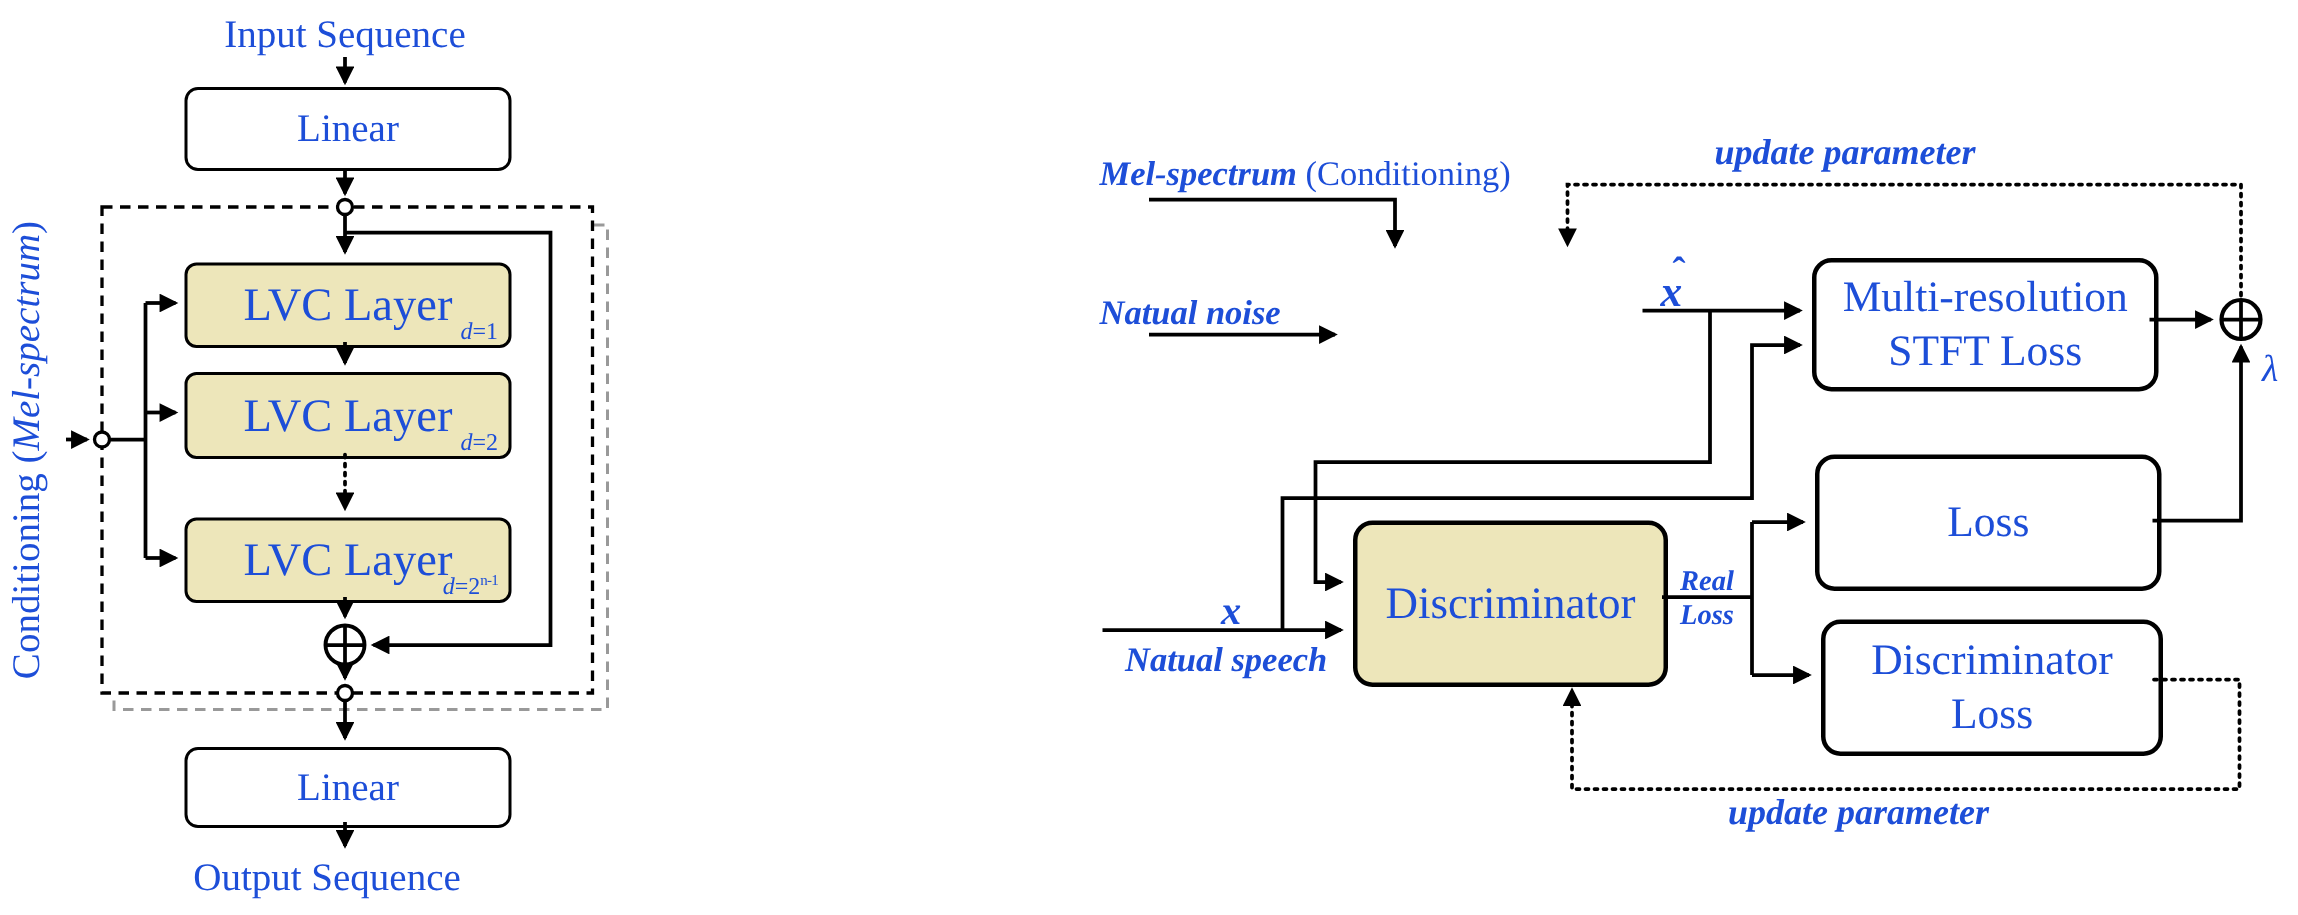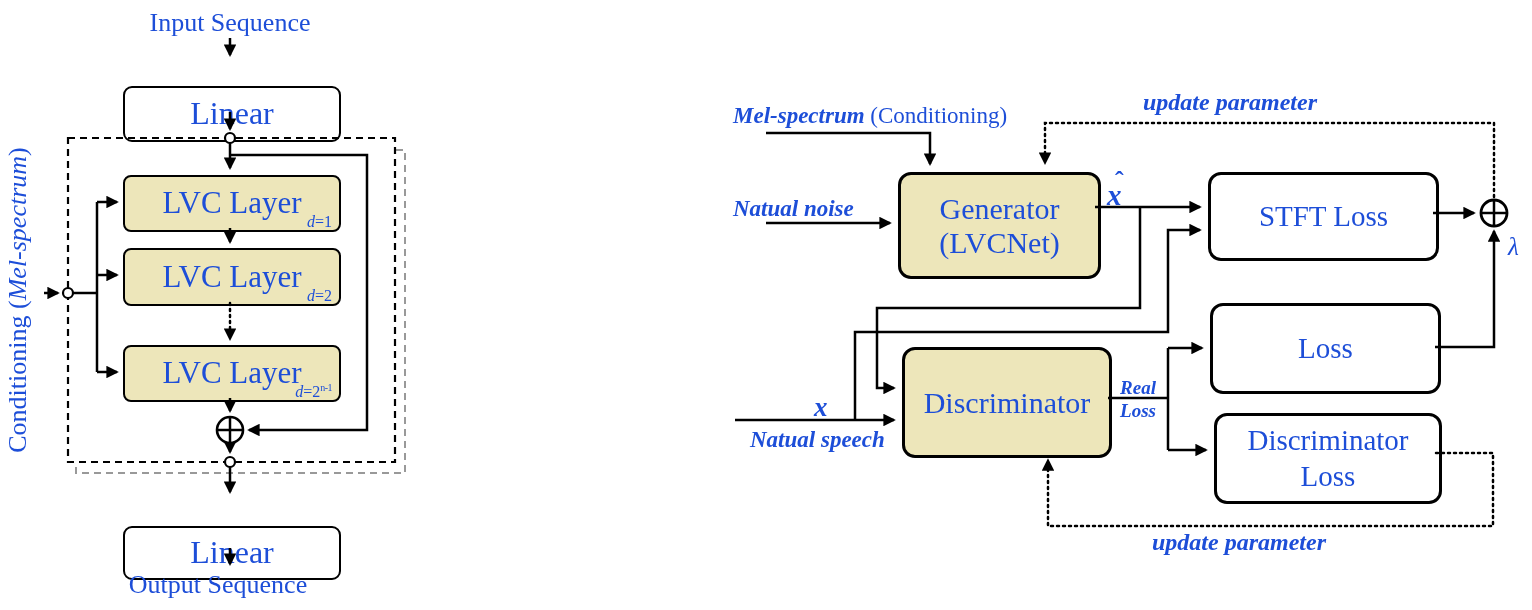--- a/index.html
+++ b/index.html
@@ -8,21 +8,21 @@
     font-family:"Liberation Serif","DejaVu Serif",serif;color:#1d4ed8;overflow:hidden;
   }
   #wires{position:absolute;left:0;top:0;z-index:3;pointer-events:none;}
   .box{
     position:absolute;z-index:2;background:#fff;border:2.5px solid #000;border-radius:9px;
     display:flex;flex-direction:column;align-items:center;justify-content:center;
     text-align:center;line-height:1.12;
   }
   .tan{background:#ede6ba;}
   .rt{border-width:3px;border-radius:13px;}
-  .linear-box{font-size:32px;margin-top:28px;}
+  .linear-box{font-size:26px;}
   .lvc-box{font-size:31px;border-radius:8px;}
   .gen-box{font-size:30px;}
   .loss-box{font-size:29px;line-height:1.22;}
   .disc-box{font-size:30px;}
   .lvc-sub{position:absolute;right:7px;bottom:0px;font-size:16px;line-height:1;}
   .lvc-sub .var{font-style:italic;}
   .lvc-sub sup{font-size:10px;vertical-align:6px;letter-spacing:-0.5px;}
   .lbl{position:absolute;z-index:4;white-space:nowrap;}
   .it{font-style:italic;}
   .bi{font-style:italic;font-weight:bold;}
@@ -140,33 +140,30 @@
   <div class="lbl" id="cond-label">
     <span>Conditioning (</span><span class="it">Mel-spectrum</span><span>)</span>
   </div>
 
   <div class="lbl" style="left:733px;top:103px;font-size:23px;">
     <span class="bi">Mel-spectrum</span><span> (Conditioning)</span>
   </div>
 
   <div class="lbl bi" style="left:733px;top:196px;font-size:23px;">Natual noise</div>
 
-  <div class="box tan rt gen-box" style="left:898px;top:172px;width:197px;height:101px;">
-    <span>Generator</span>
-    <span>(LVCNet)</span>
-  </div>
 
   <div class="lbl" id="xhat">
     <span class="base">x</span>
     <span class="hat">ˆ</span>
   </div>
 
   <div class="lbl bi" style="left:1143px;top:89px;font-size:24px;">update parameter</div>
 
   <div class="box rt loss-box" style="left:1208px;top:172px;width:225px;height:83px;">
+    <span>Multi-resolution</span>
     <span>STFT Loss</span>
   </div>
 
   <div class="lbl it" style="left:1508px;top:233px;font-size:25px;">λ</div>
 
   <div class="box rt loss-box" style="left:1210px;top:303px;width:225px;height:85px;">
     <span>Loss</span>
   </div>
 
   <div class="box tan rt disc-box" style="left:902px;top:347px;width:204px;height:105px;">

